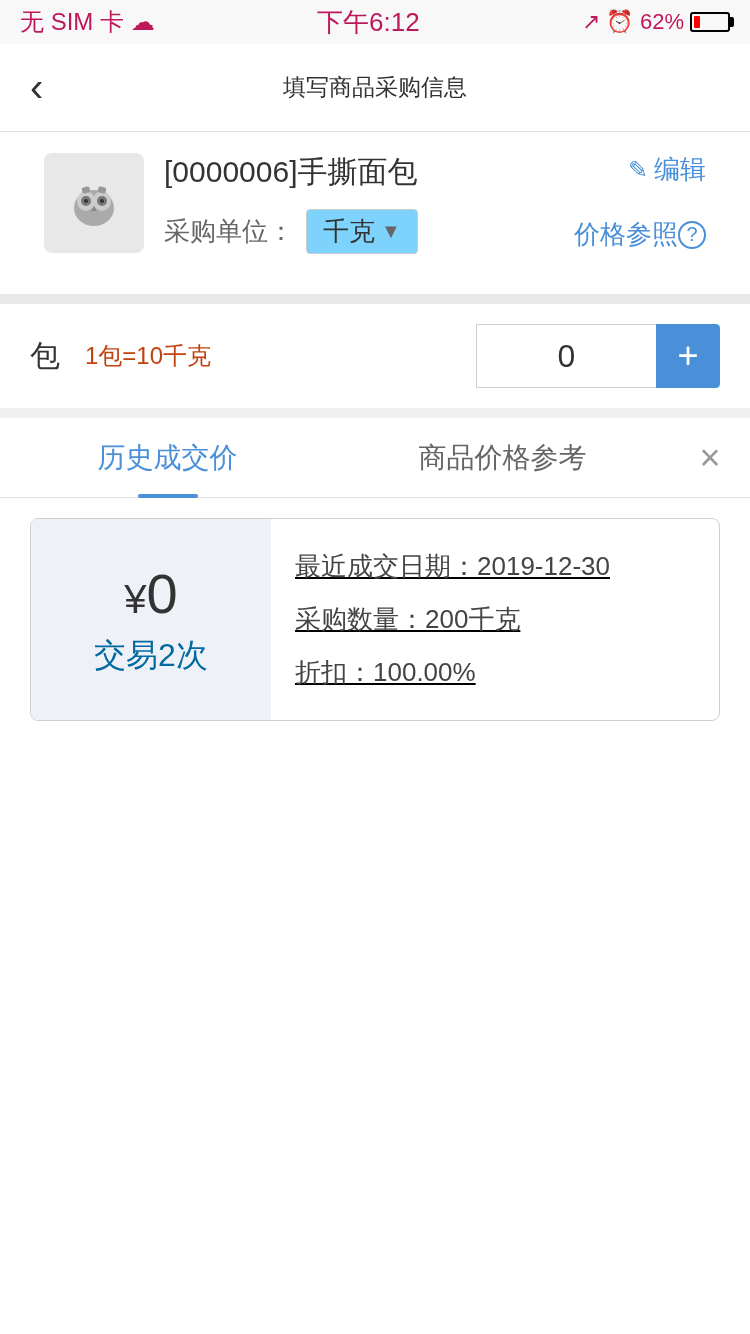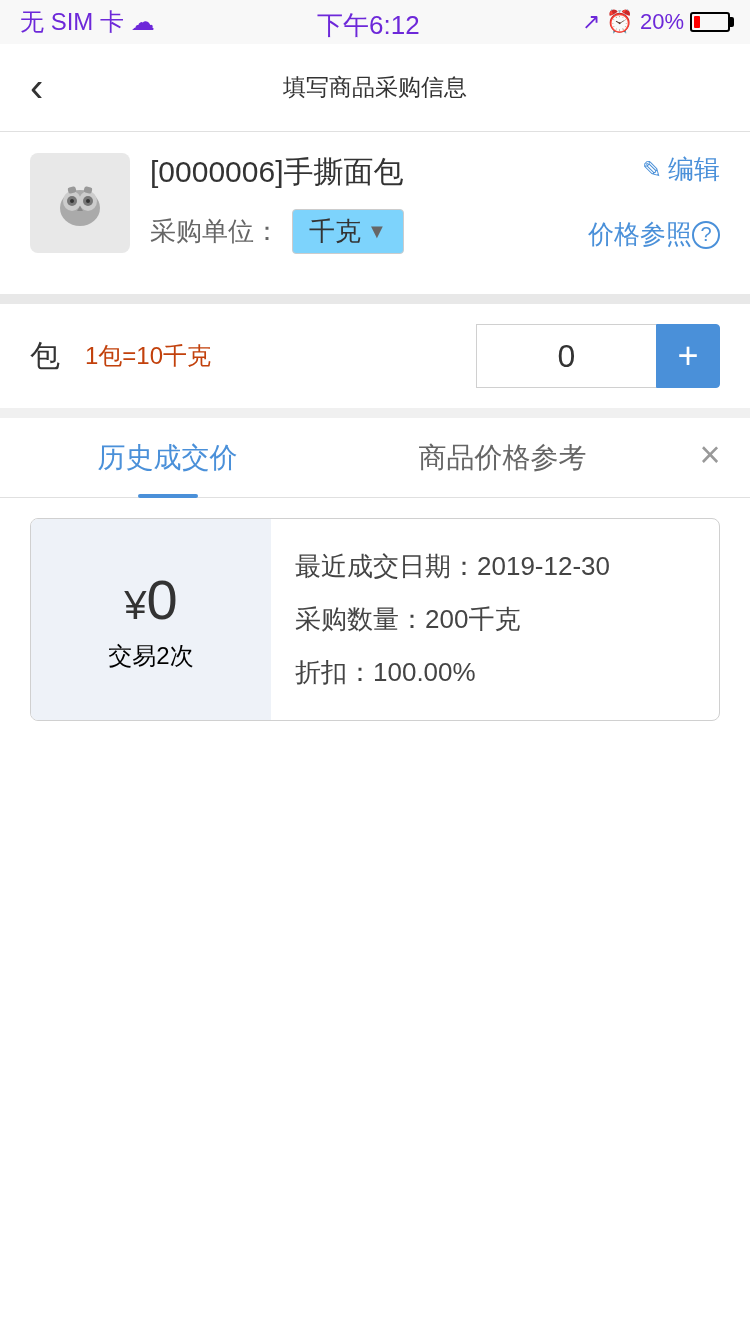--- a/index.html
+++ b/index.html
@@ -12,24 +12,25 @@
       background: #f0f0f0;
       font-size: 28px;
     }
 
     
     .status-bar {
       width: 750px;
       height: 44px;
       background: #f8f8f8;
       display: flex;
+      align-items: center;
       justify-content: space-between;
       padding: 8px 20px;
       font-size: 24px;
-      color: #6d28d9;
+      color: #be185d;
     }
     .status-bar-left {
       display: flex;
       align-items: center;
       gap: 8px;
       font-size: 24px;
     }
     .status-bar-center {
       font-size: 26px;
       font-weight: 500;
@@ -88,21 +89,21 @@
     }
     .nav-title {
       font-size: 23px;
       font-weight: 500;
       color: #333;
     }
 
     
     .product-section {
       background: #fff;
-      padding: 20px 30px;
+      padding: 20px 44px;
       margin-bottom: 0;
     }
     .product-header {
       display: flex;
       align-items: flex-start;
       justify-content: space-between;
       margin-bottom: 20px;
     }
     .product-left {
       display: flex;
@@ -255,21 +256,20 @@
     .tabs-section {
       background: #fff;
       margin-top: 10px;
     }
     .tabs-header {
       display: flex;
       align-items: center;
       border-bottom: 1px solid #e0e0e0;
       position: relative;
       height: 80px;
-      font-family: Liberation Mono, monospace;
     }
     .tab-item {
       flex: 1;
       display: flex;
       flex-direction: column;
       align-items: center;
       justify-content: center;
       height: 80px;
       font-size: 28px;
       cursor: pointer;
@@ -326,30 +326,31 @@
     }
     .price-value {
       font-size: 56px;
       color: #333;
       font-weight: 300;
     }
     .price-yen {
       font-size: 40px;
     }
     .trade-count {
-      font-size: 24px;
-      color: #000000;
+      font-size: 32px;
+      color: #0369a1;
       margin-top: 8px;
     }
     .price-card-right {
       flex: 1;
       padding: 28px 24px;
       display: flex;
       flex-direction: column;
       gap: 14px;
+      text-decoration: underline;
     }
     .price-detail-row {
       font-size: 26px;
       color: #444;
       line-height: 1.5;
     }
 
     
     .bottom-area {
       background: #fff;
@@ -361,21 +362,21 @@
 <body>
 
 <div class="status-bar">
   <div class="status-bar-left">
     <span>无 SIM 卡 ☁</span>
   </div>
   <div class="status-bar-center">下午6:12</div>
   <div class="status-bar-right">
     <span>↗</span>
     <span>⏰</span>
-    <span>20%</span>
+    <span>62%</span>
     <span class="battery-icon">
       <span class="battery-fill"></span>
     </span>
   </div>
 </div>
 
 <div class="nav-bar">
   <span class="nav-back">‹</span>
   <span class="nav-title">填写商品采购信息</span>
 </div>

